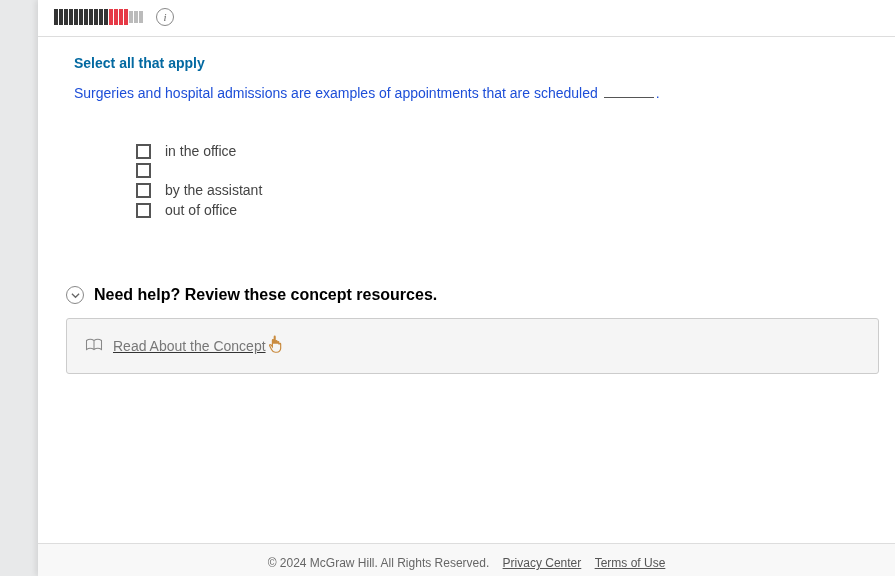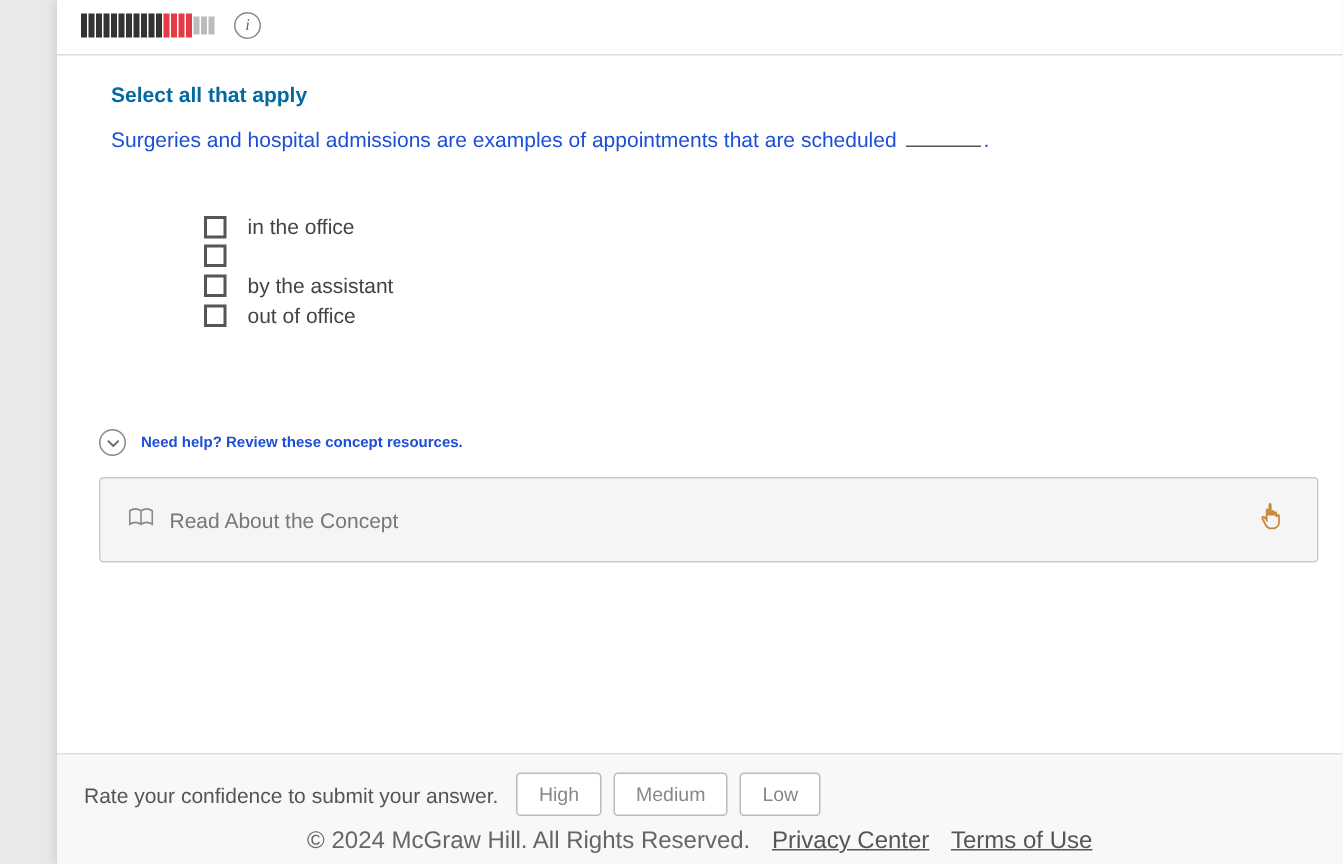--- a/index.html
+++ b/index.html
@@ -119,34 +119,35 @@
     .chev-circle {
       width: 18px; height: 18px;
       border: 1px solid #888;
       border-radius: 50%;
       display: inline-flex;
       align-items: center; justify-content: center;
       color: #666;
     }
     .chev-circle svg { width: 9px; height: 9px; }
     .help-title {
-      font-size: 10px;
+      font-size: 16px;
       font-weight: 700;
-      color: #1d4ed8;
+      color: #000000;
     }
     .resource-row {
       margin: 0 16px 0 28px;
       border: 1px solid #ccc;
       border-radius: 3px;
       background: #f5f5f5;
       padding: 14px 18px;
       display: flex;
       align-items: center;
-      justify-content: space-between;
-      cursor: pointer;
+      justify-content: flex-start;
+      cursor: pointer;
+      text-decoration: underline;
     }
     .resource-left {
       display: flex;
       align-items: center;
       gap: 10px;
       color: #777;
       font-size: 14px;
     }
     .book-icon svg { width: 18px; height: 14px; }
     .hand-cursor {
@@ -176,21 +177,21 @@
       padding: 6px 14px;
       border: 1px solid #bbb;
       border-radius: 3px;
       background: #fff;
       font-size: 13px;
       color: #888;
       cursor: pointer;
     }
     .legal {
       text-align: center;
-      font-size: 16px;
+      font-size: 12px;
       color: #666;
     }
     .legal a {
       color: #555;
       text-decoration: underline;
       margin-left: 10px;
     }
   </style>
 </head>
 <body>
@@ -266,28 +267,20 @@
       </div>
       <span class="hand-cursor">
         <svg viewBox="0 0 24 24">
             <path d="M9 4 C9 3 10 3 10 4 L10 11 L11 11 L11 9 C11 8 12 8 12 9 L12 11 L13 11 L13 10 C13 9 14 9 14 10 L14 12 L15 12 C15 11 16 11 16 12 L16 17 C16 19 14 21 12 21 L10 21 C8 21 7 20 6 18 L4 14 C3.5 13 4.5 12 5.5 13 L7 15 L7 8 C7 7 8 7 8 8 L8 11 L9 11 Z" fill="none" stroke="#c98b3f" stroke-width="1.3"></path>
           </svg>
       </span>
     </div>
   </div>
 
   <div class="footer">
-    <div class="confidence-row">
-      <span class="conf-label">Rate your confidence to submit your answer.</span>
-      <div class="conf-btns">
-        <button class="conf-btn">High</button>
-        <button class="conf-btn">Medium</button>
-        <button class="conf-btn">Low</button>
-      </div>
-    </div>
     <div class="legal">
       <span>© 2024 McGraw Hill. All Rights Reserved.</span>
       <a>Privacy Center</a>
       <a>Terms of Use</a>
     </div>
   </div>
 
 </div>
 
 </body></html>

